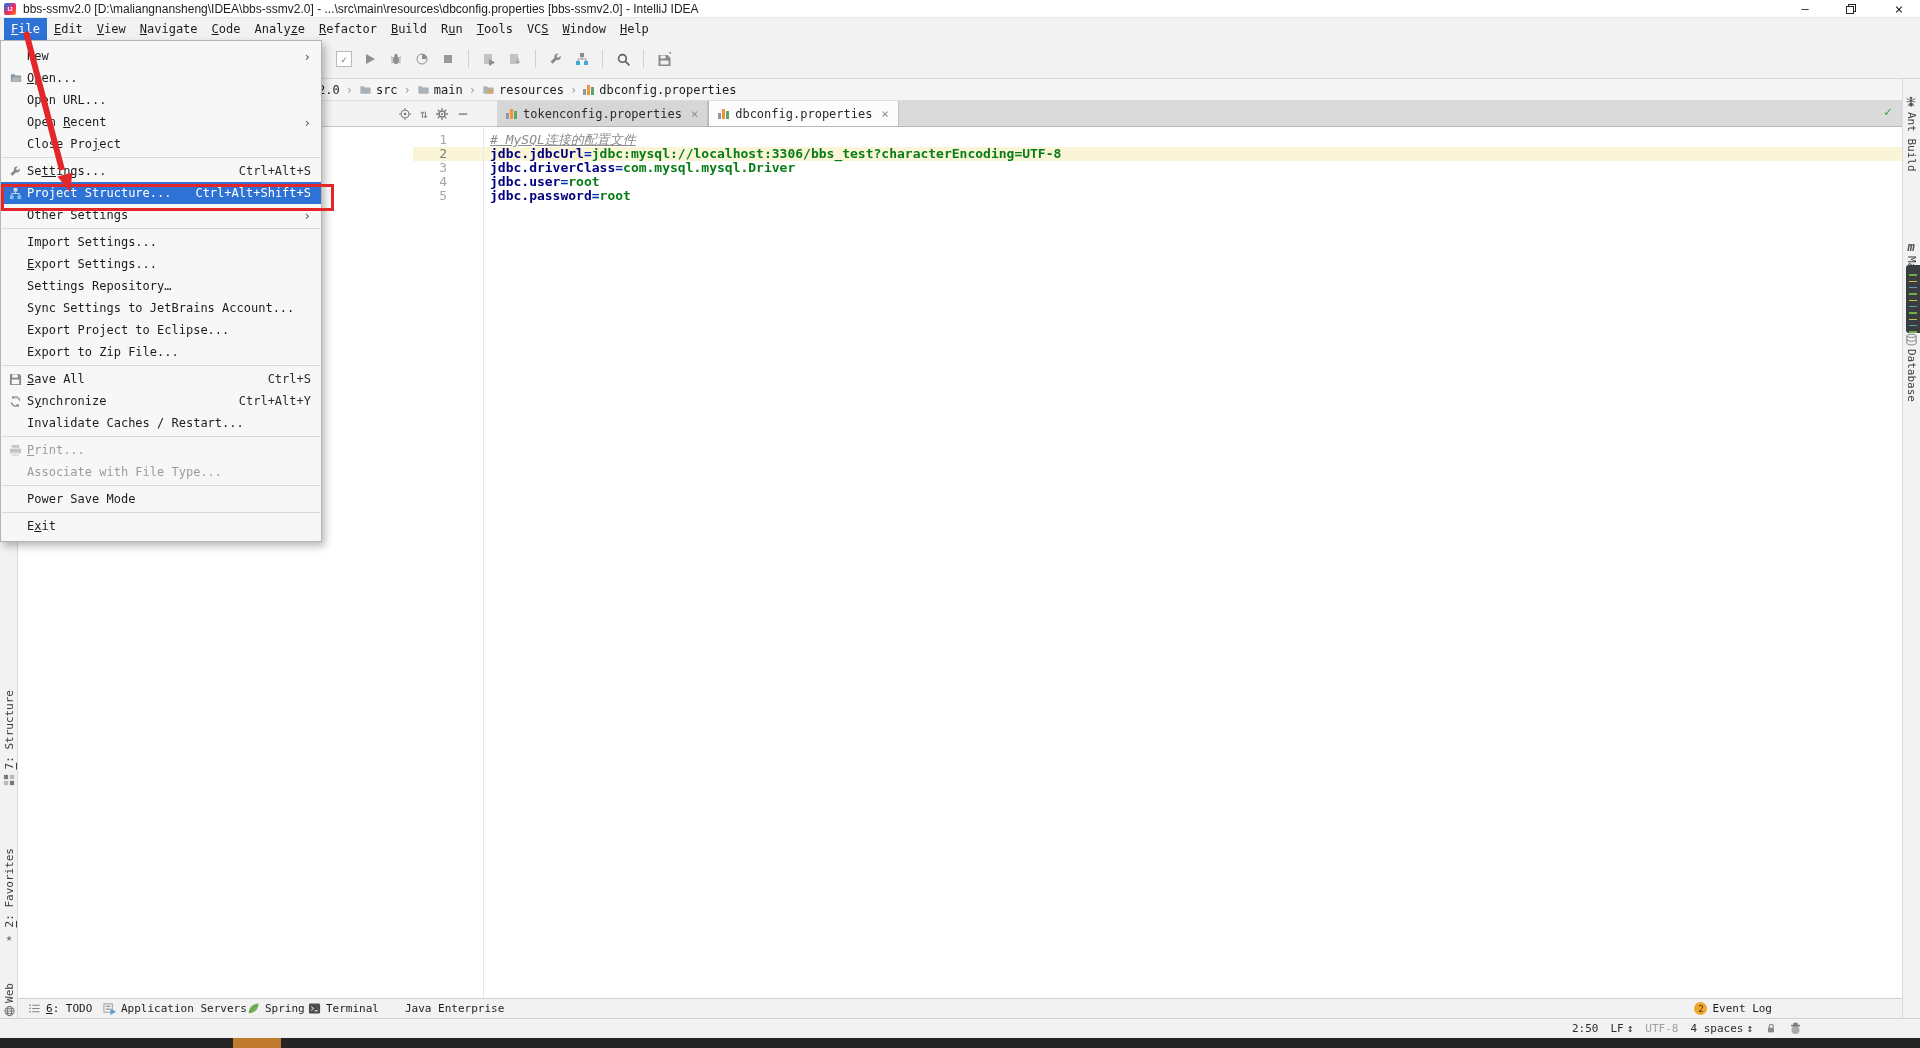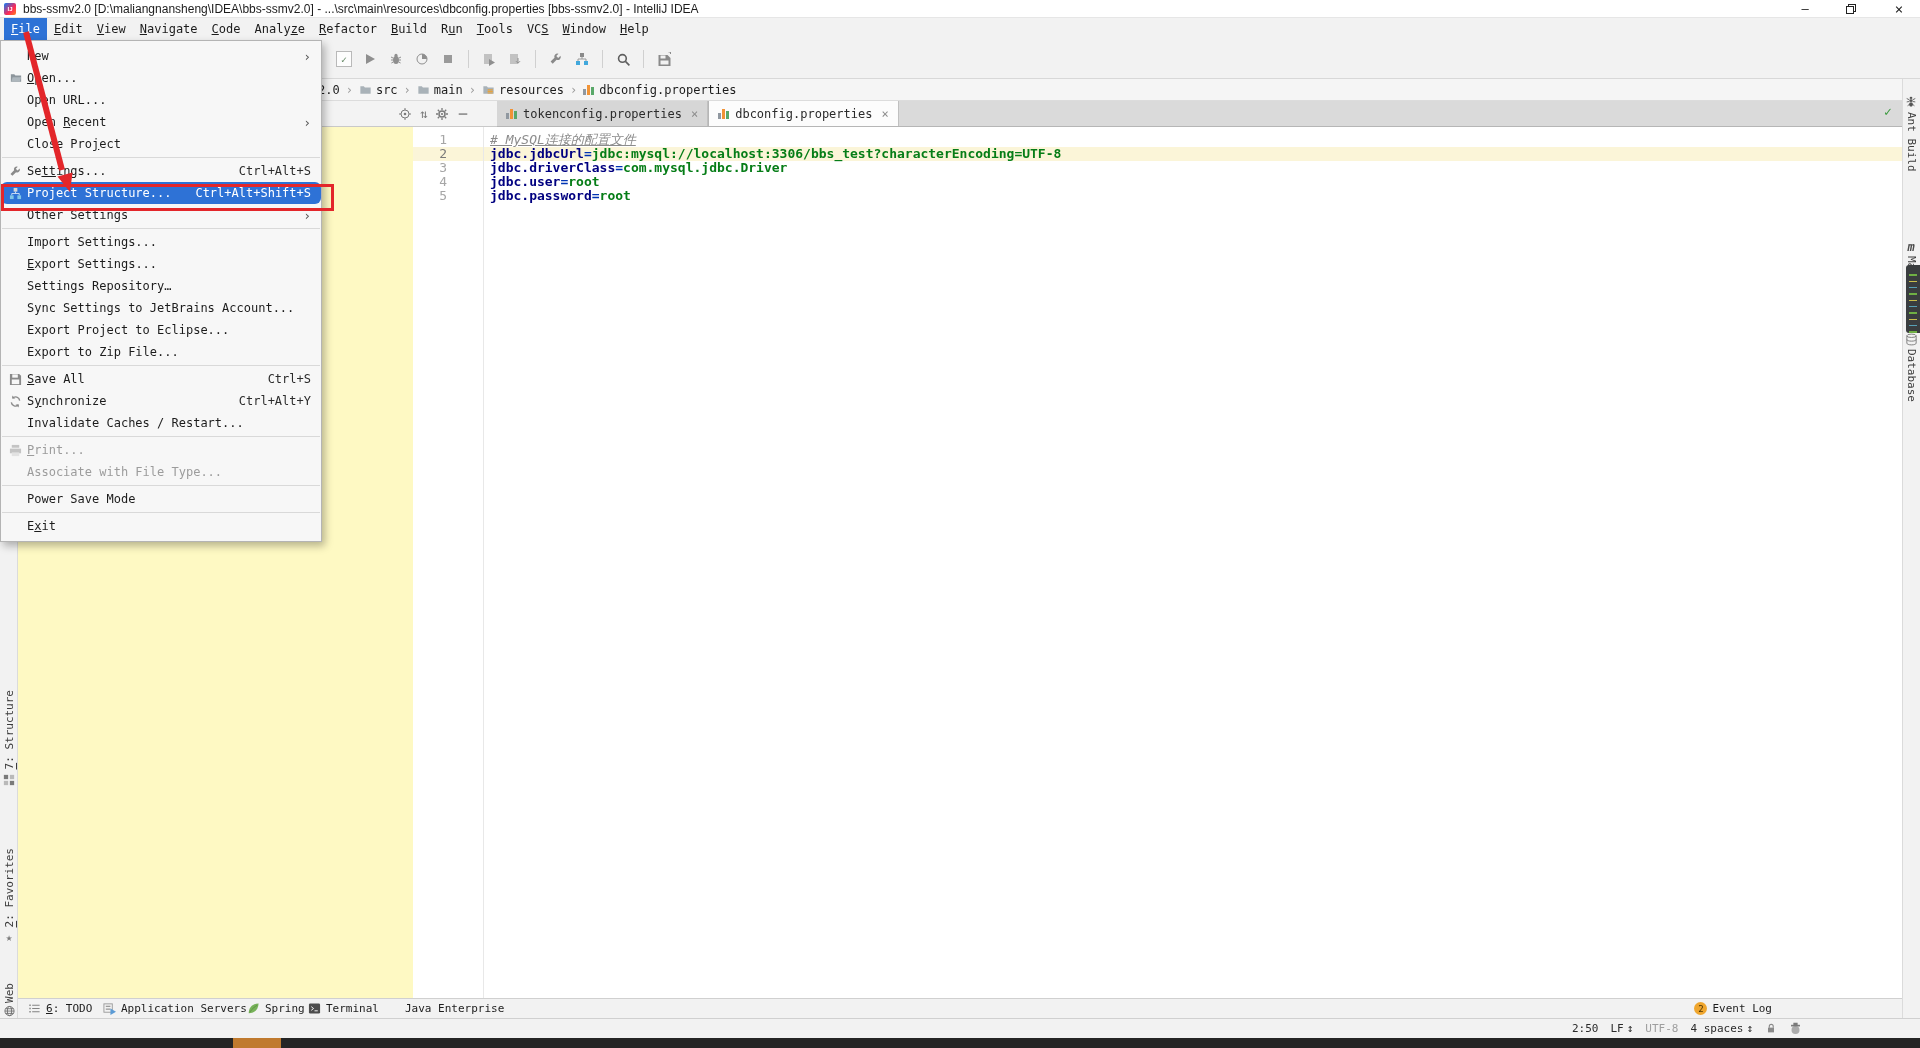--- a/index.html
+++ b/index.html
@@ -1,17 +1,17 @@
 <!DOCTYPE html>
 <html><head>
 <meta charset="utf-8">
 <style>
   * { box-sizing: border-box; }
   body { margin:0; background:#888; }
-  .app{position:relative;width:1920px;height:1048px;background:#fef9c3;font-family:"DejaVu Sans Mono",monospace;font-size:12px;color:#1c1c1c;overflow:hidden;}
+  .app{position:relative;width:1920px;height:1048px;background:#ffffff;font-family:"DejaVu Sans Mono",monospace;font-size:12px;color:#1c1c1c;overflow:hidden;}
   .abs{position:absolute;}
   u{text-decoration:underline;}
   .pre{white-space:pre;}
   svg{display:block;}
 
   
   .titlebar{left:0;top:0;width:1920px;height:18px;background:#FFFFFF;border-bottom:1px solid #E6E6E6;display:flex;align-items:center;}
   .app-logo{width:12px;height:12px;margin:0 7px 0 4px;border-radius:2px;background:linear-gradient(135deg,#087CFA,#FE2857 60%,#FC801D);color:#fff;font-size:6px;font-weight:bold;display:flex;align-items:center;justify-content:center;font-family:"Liberation Sans",sans-serif;}
   .title-text{font-family:"Liberation Sans",sans-serif;font-size:12px;color:#1c1c1c;white-space:nowrap;}
   .winbtn{position:absolute;top:0;width:30px;height:18px;display:flex;align-items:center;justify-content:center;color:#222;}
@@ -68,21 +68,21 @@
 
   
   .maven-thumb{left:1906px;top:265px;width:14px;height:68px;background:#3A3D3F;border-radius:3px 0 0 3px;background-image:repeating-linear-gradient(to bottom,transparent 0 5px,#6FAF44 5px 7px,transparent 7px 12px,#C9BD4B 12px 13px,transparent 13px 18px,#57A0B5 18px 19px);background-position:3px 4px;background-size:8px 100%;background-repeat:repeat-y;}
 
   
   .fm{left:0;top:40px;width:322px;background:#F7F7F7;border:1px solid #B4B4B4;box-shadow:3px 4px 8px rgba(0,0,0,.28);padding:4px 0;z-index:50;}
   .mi{height:22px;display:flex;align-items:center;padding:0 10px 0 6px;}
   .mi .ico{width:17px;height:15px;margin-right:3px;flex:none;display:flex;align-items:center;justify-content:center;}
   .mi .sc{margin-left:auto;color:#2b2b2b;}
   .mi .sub{margin-left:auto;color:#555;font-size:13px;}
-  .mi.sel{background:#2E72D6;color:#FFF;border-radius:6px;}
+  .mi.sel{background:#2E72D6;color:#FFF;}
   .mi.sel .sc{color:#FFF;}
   .mi.dis{color:#9C9C9C;}
   .msep{height:1px;background:#D9D9D9;margin:2px 1px;}
 
   
   .red-box{left:1px;top:184px;width:333px;height:27px;border:3px solid #E3262A;z-index:60;}
   .arrow-svg{left:0;top:18px;z-index:70;pointer-events:none;}
 
   
   .bottombar{left:18px;top:998px;width:1884px;height:20px;background:#F2F2F2;border-top:1px solid #D0D0D0;font-size:11px;}
@@ -346,21 +346,21 @@
     <div class="eline" style="top:6px;">
       <span class="lnum">1</span>
       <span class="code"><span class="tok-comment"># MySQL连接的配置文件</span></span>
     </div>
     <div class="eline" style="top:20px;">
       <span class="lnum" style="color:#7a7a7a;">2</span>
       <span class="code"><span class="tok-key">jdbc.jdbcUrl</span><span class="tok-eq">=</span><span class="tok-value">jdbc:mysql://localhost:3306/bbs_test?characterEncoding=UTF-8</span></span>
     </div>
     <div class="eline" style="top:34px;">
       <span class="lnum">3</span>
-      <span class="code"><span class="tok-key">jdbc.driverClass</span><span class="tok-eq">=</span><span class="tok-value">com.mysql.jdbc.Driver</span></span>
+      <span class="code"><span class="tok-key">jdbc.driverClass</span><span class="tok-eq">=</span><span class="tok-value">com.mysql.mysql.Driver</span></span>
     </div>
     <div class="eline" style="top:48px;">
       <span class="lnum">4</span>
       <span class="code"><span class="tok-key">jdbc.user</span><span class="tok-eq">=</span><span class="tok-value">root</span></span>
     </div>
     <div class="eline" style="top:62px;">
       <span class="lnum">5</span>
       <span class="code"><span class="tok-key">jdbc.password</span><span class="tok-eq">=</span><span class="tok-value">root</span></span>
     </div>
   </div>

